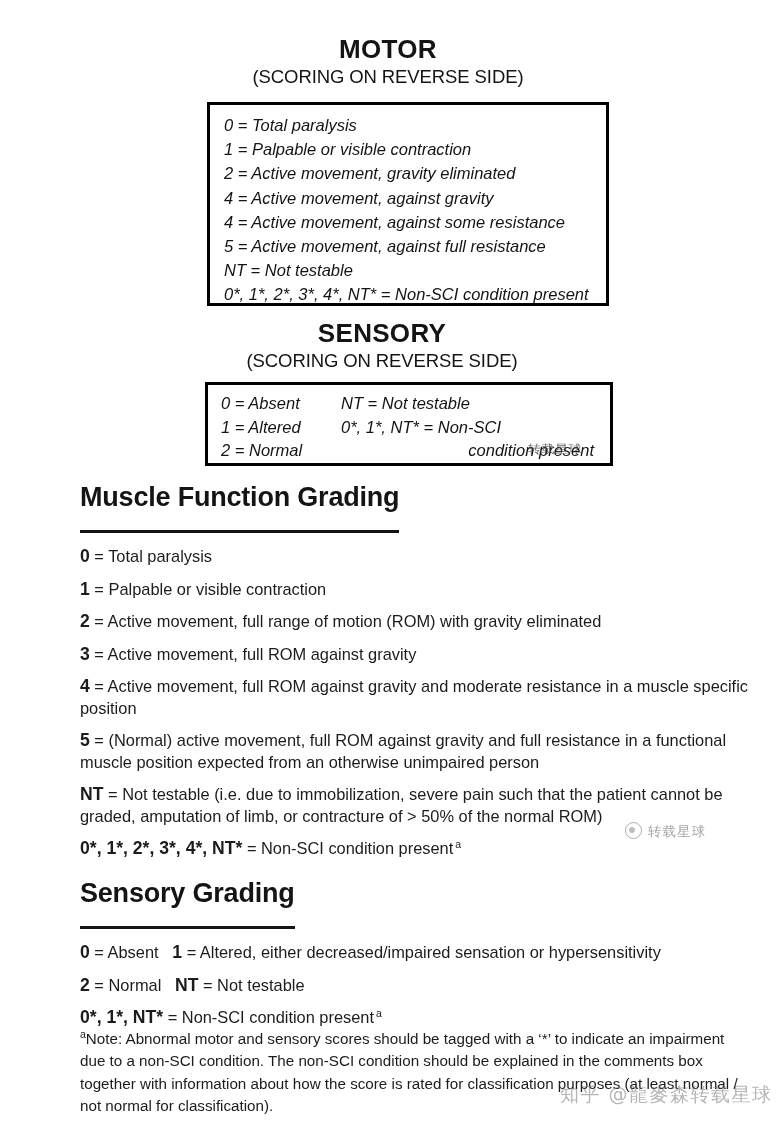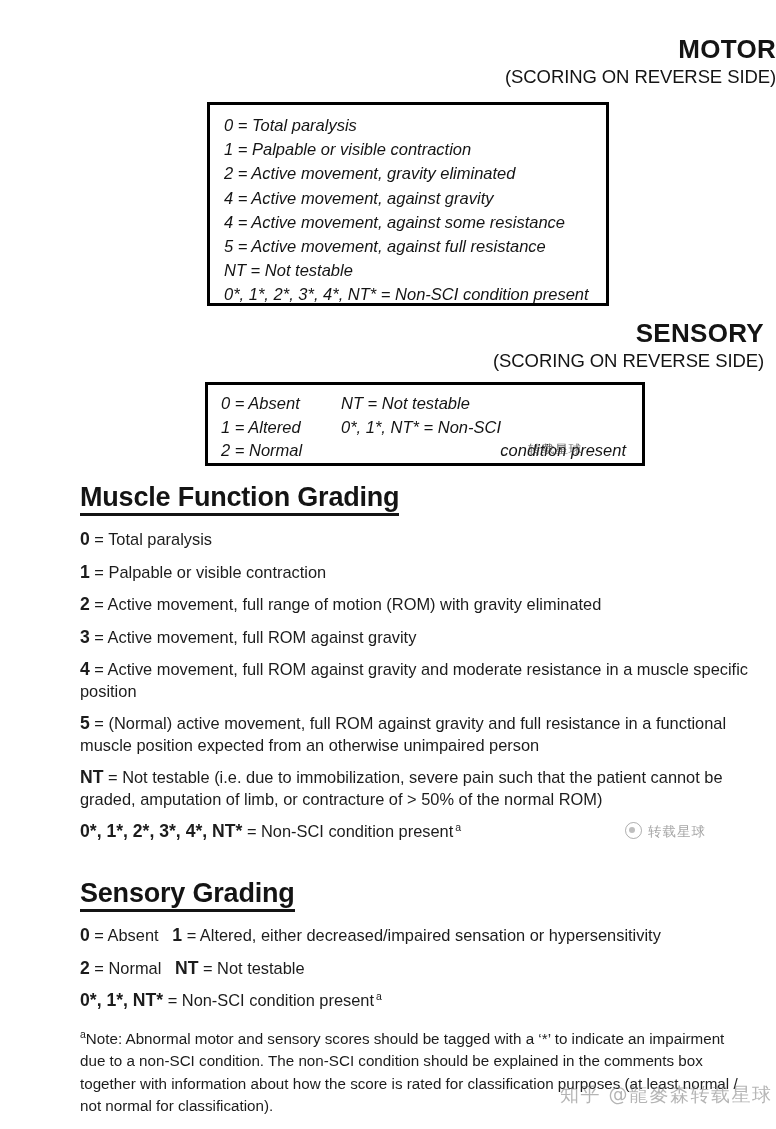--- a/index.html
+++ b/index.html
@@ -11,21 +11,21 @@
     width: 776px;
     height: 1129px;
     position: relative;
     font-family: "Liberation Sans", sans-serif;
     color: #141414;
     overflow: hidden;
   }
 
   
   .head-block {
-    text-align: right;
+    text-align: center;
   }
   .head-title {
     font-size: 26px;
     font-weight: bold;
     letter-spacing: 0.3px;
     line-height: 1.05;
   }
   .head-sub {
     font-size: 18.5px;
     font-weight: normal;
@@ -53,21 +53,21 @@
     top: 102px;
     width: 402px;
     height: 204px;
     padding: 8px 0 0 14px;
   }
 
   #sensory-box {
     position: absolute;
     left: 205px;
     top: 382px;
-    width: 440px;
+    width: 408px;
     height: 84px;
     padding: 7px 0 0 13px;
   }
   .sens-row {
     display: flex;
     font-style: italic;
     font-size: 16.5px;
     line-height: 23.5px;
     white-space: pre;
   }
@@ -75,21 +75,21 @@
   .sens-col-b { flex: 1; }
   .sens-col-b.indent { text-align: right; padding-right: 16px; }
 
   
   .section-heading {
     font-size: 27px;
     font-weight: bold;
     letter-spacing: -0.2px;
     display: inline-block;
     border-bottom: 3px solid #141414;
-    padding-bottom: 1px;
+    padding-bottom: 18px;
     line-height: 1.12;
   }
 
   .grade-row {
     font-size: 16.4px;
     line-height: 21.5px;
     color: #1c1c1c;
   }
   .grade-key {
     font-weight: bold;

